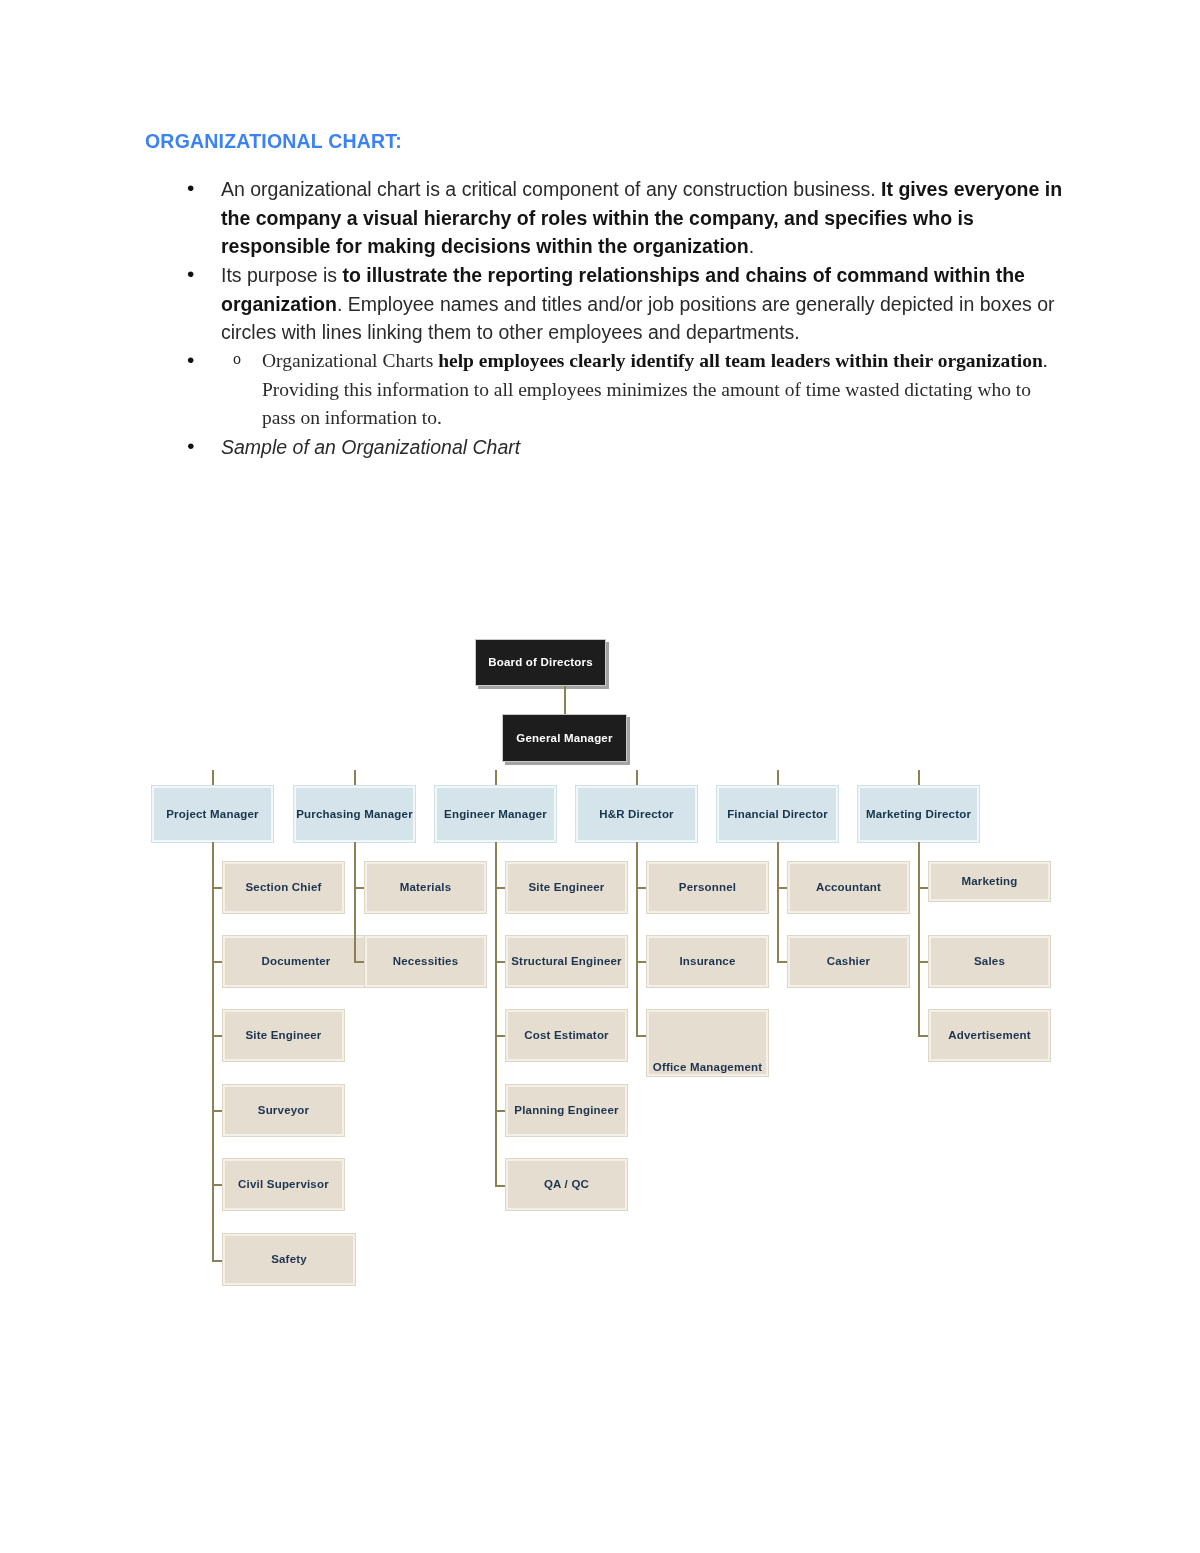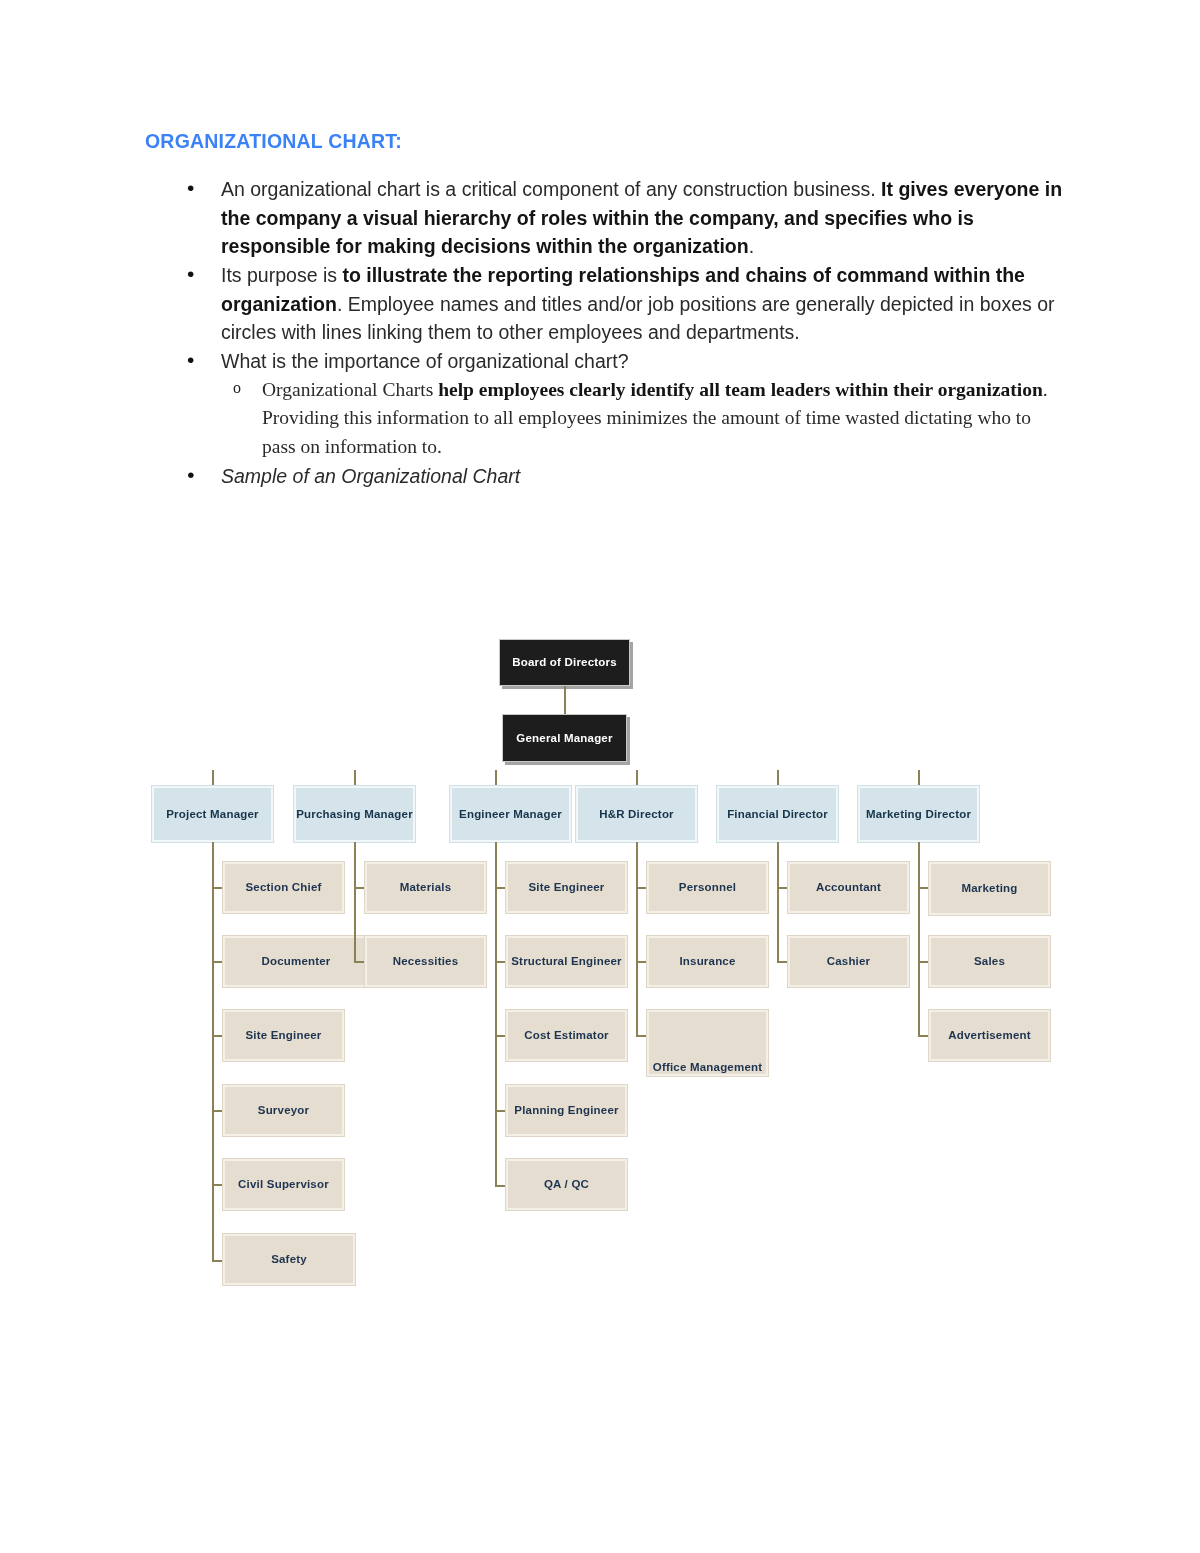--- a/index.html
+++ b/index.html
@@ -148,33 +148,33 @@
 <div class="page">
 
   <div class="doc-body">
     <h1 class="doc-title">ORGANIZATIONAL CHART:</h1>
 
     <ul class="lvl1">
       <li class="gap-after"><span>An organizational chart is a critical component of any construction business. </span><b class="strong">It gives everyone in the company a visual hierarchy of roles within the company, and specifies who is responsible for making decisions within the organization</b><span>.</span></li>
 
       <li><span>Its purpose is </span><b class="strong">to illustrate the reporting relationships and chains of command within the organization</b><span>. Employee names and titles and/or job positions are generally depicted in boxes or circles with lines linking them to other employees and departments.</span></li>
 
-      <li><span>What is the importance of organizational chart?</span>
+      <li>
         <ul class="lvl2">
           <li><span>Organizational Charts </span><b class="strong">help employees clearly identify all team leaders within their organization</b><span>. Providing this information to all employees minimizes the amount of time wasted dictating who to pass on information to.</span></li>
         </ul>
       </li>
 
       <li class="smallline"><span>Sample of an Organizational Chart</span></li>
     </ul>
   </div>
 
   <div class="chart">
 
-    <div class="node dark" style="left:499px; top:639px; width:131px; height:47px;">
+    <div class="node dark" style="left:475px; top:639px; width:131px; height:47px;">
       <span>Board of Directors</span>
     </div>
 
     <div class="conn v" style="left:564px; top:686px; height:28px;"></div>
 
     <div class="node dark" style="left:502px; top:714px; width:125px; height:48px;">
       <span>General Manager</span>
     </div>
 
     <div class="conn v" style="left:212px; top:770px; height:16px;"></div>
@@ -183,21 +183,21 @@
     <div class="conn v" style="left:636px; top:770px; height:16px;"></div>
     <div class="conn v" style="left:777px; top:770px; height:16px;"></div>
     <div class="conn v" style="left:918px; top:770px; height:16px;"></div>
 
     <div class="node blue" style="left:152px; top:786px; width:121px; height:56px;">
       <span>Project Manager</span>
     </div>
     <div class="node blue" style="left:294px; top:786px; width:121px; height:56px;">
       <span>Purchasing Manager</span>
     </div>
-    <div class="node blue" style="left:450px; top:786px; width:121px; height:56px;">
+    <div class="node blue" style="left:435px; top:786px; width:121px; height:56px;">
       <span>Engineer Manager</span>
     </div>
     <div class="node blue" style="left:576px; top:786px; width:121px; height:56px;">
       <span>H&amp;R Director</span>
     </div>
     <div class="node blue" style="left:717px; top:786px; width:121px; height:56px;">
       <span>Financial Director</span>
     </div>
     <div class="node blue" style="left:858px; top:786px; width:121px; height:56px;">
       <span>Marketing Director</span>
@@ -288,21 +288,21 @@
     </div>
     <div class="node tan" style="left:788px; top:936px; width:121px; height:51px;">
       <span>Cashier</span>
     </div>
 
     <div class="conn v" style="left:918px; top:842px; height:194px;"></div>
     <div class="conn h" style="left:918px; top:887px; width:12px;"></div>
     <div class="conn h" style="left:918px; top:961px; width:12px;"></div>
     <div class="conn h" style="left:918px; top:1035px; width:12px;"></div>
 
-    <div class="node tan" style="left:929px; top:862px; width:121px; height:53px;">
+    <div class="node tan" style="left:929px; top:862px; width:121px; height:39px;">
       <span>Marketing</span>
     </div>
     <div class="node tan" style="left:929px; top:936px; width:121px; height:51px;">
       <span>Sales</span>
     </div>
     <div class="node tan" style="left:929px; top:1010px; width:121px; height:51px;">
       <span>Advertisement</span>
     </div>
 
   </div>

